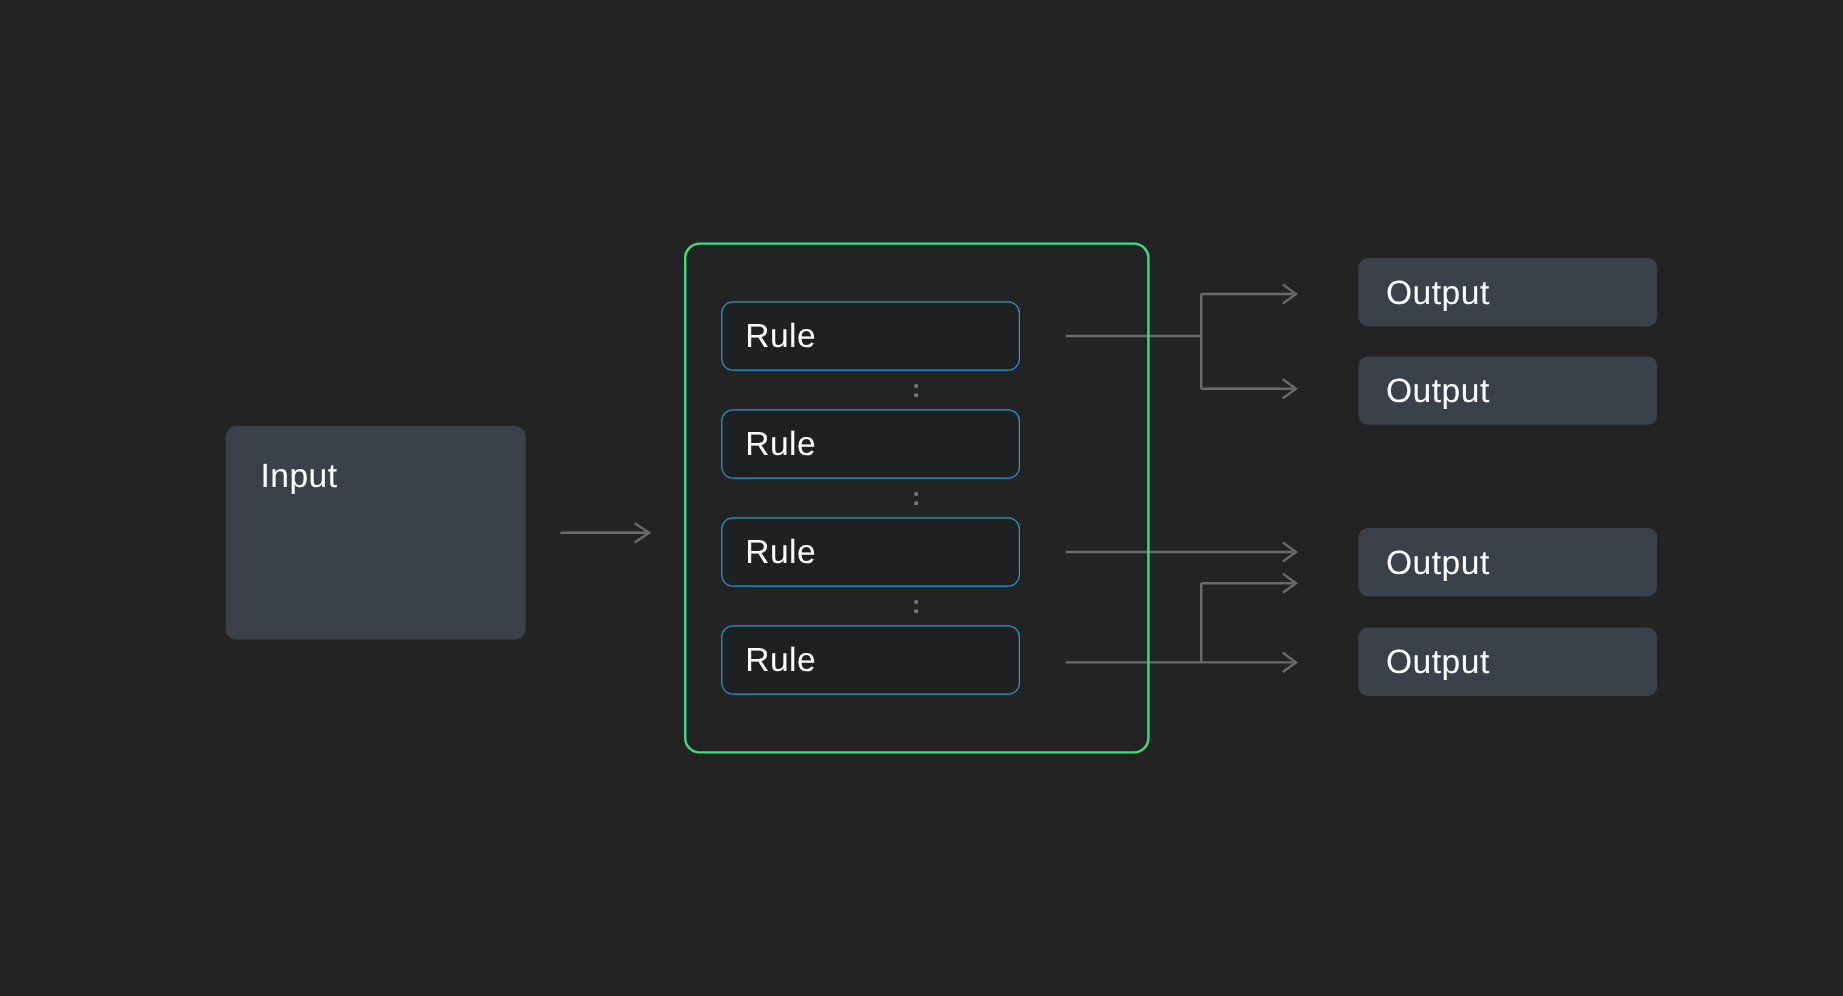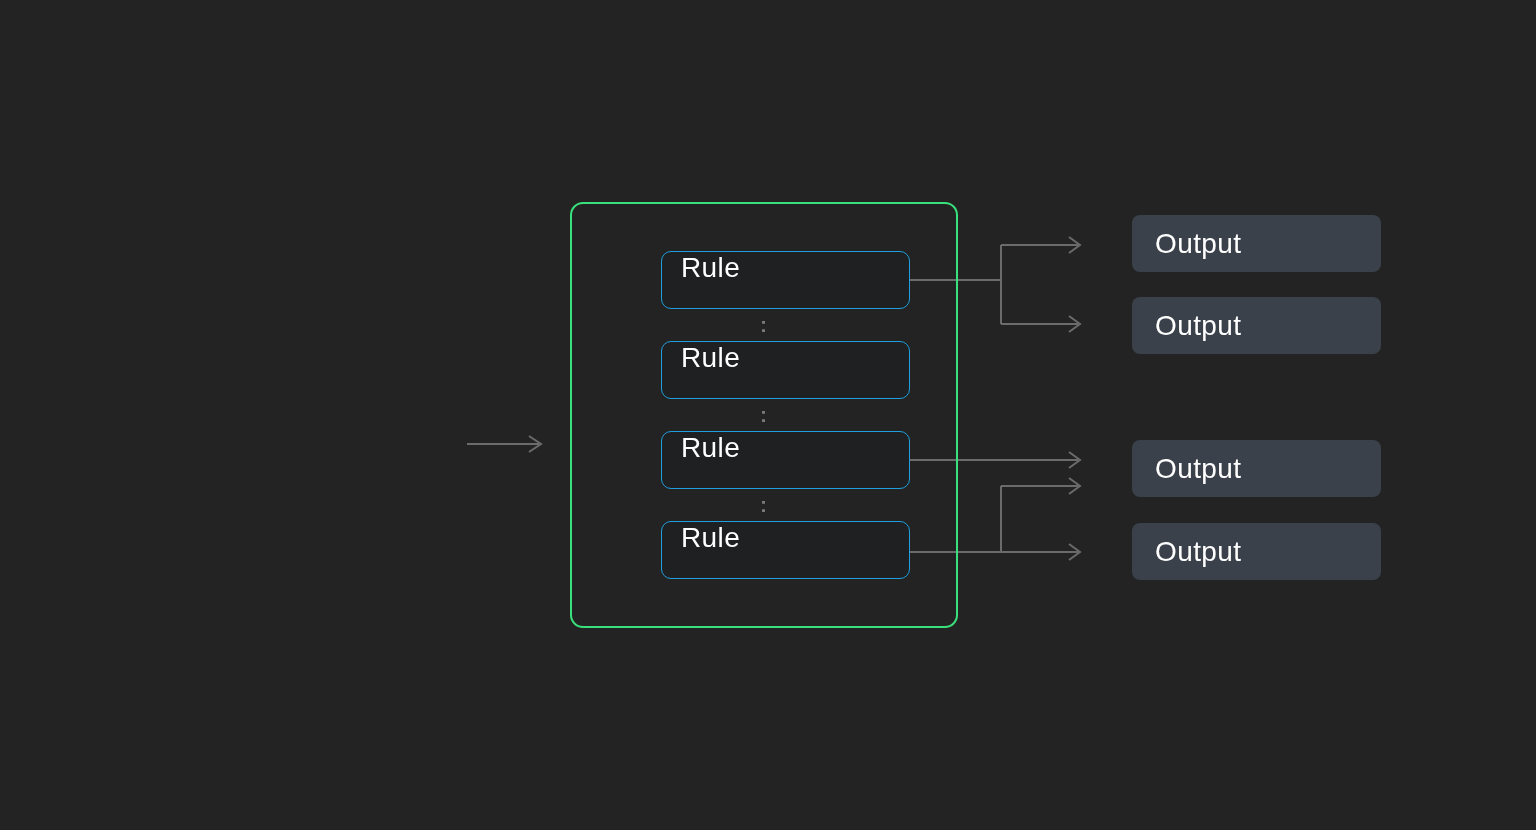--- a/index.html
+++ b/index.html
@@ -49,25 +49,26 @@
   }
   .rules-container {
     position: absolute;
     left: 570px; top: 202px;
     width: 388px; height: 426px;
     border: 2px solid var(--container-border);
     border-radius: 13px;
     background: transparent;
   }
   .rule-node {
-    left: 661px;
+    left: 601px;
     width: 249px; height: 58px;
     background: var(--rule-fill);
     border: 1.5px solid var(--rule-border);
     border-radius: 10px;
+    align-items: center;
     padding-left: 19px;
   }
   .rule-1 { top: 251px; }
   .rule-2 { top: 341px; }
   .rule-3 { top: 431px; }
   .rule-4 { top: 521px; }
   .separator {
     position: absolute;
     left: 639px;
     width: 249px; height: 32px;
@@ -125,20 +126,23 @@
       <path d="M888,552 H1078"></path>
       <path d="M1069,544 L1080,552 L1069,560"></path>
     </g>
     <g>
       <path d="M1001,552 V486"></path>
       <path d="M1001,486 H1078"></path>
       <path d="M1069,478 L1080,486 L1069,494"></path>
     </g>
   </svg>
 
+  <div class="node input-node">
+    <span>Input</span>
+  </div>
 
   <div class="rules-container"></div>
 
   <div class="node rule-node rule-1">
     <span>Rule</span>
   </div>
   <div class="separator sep-1">
     <span>:</span>
   </div>
   <div class="node rule-node rule-2">

